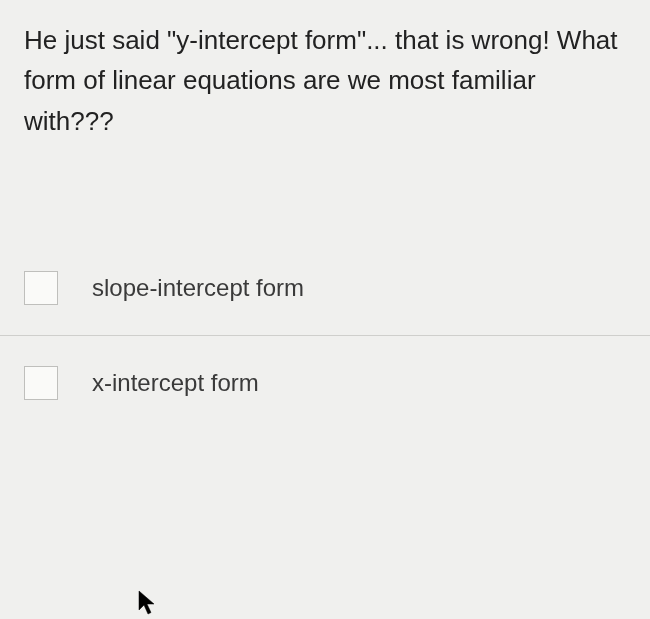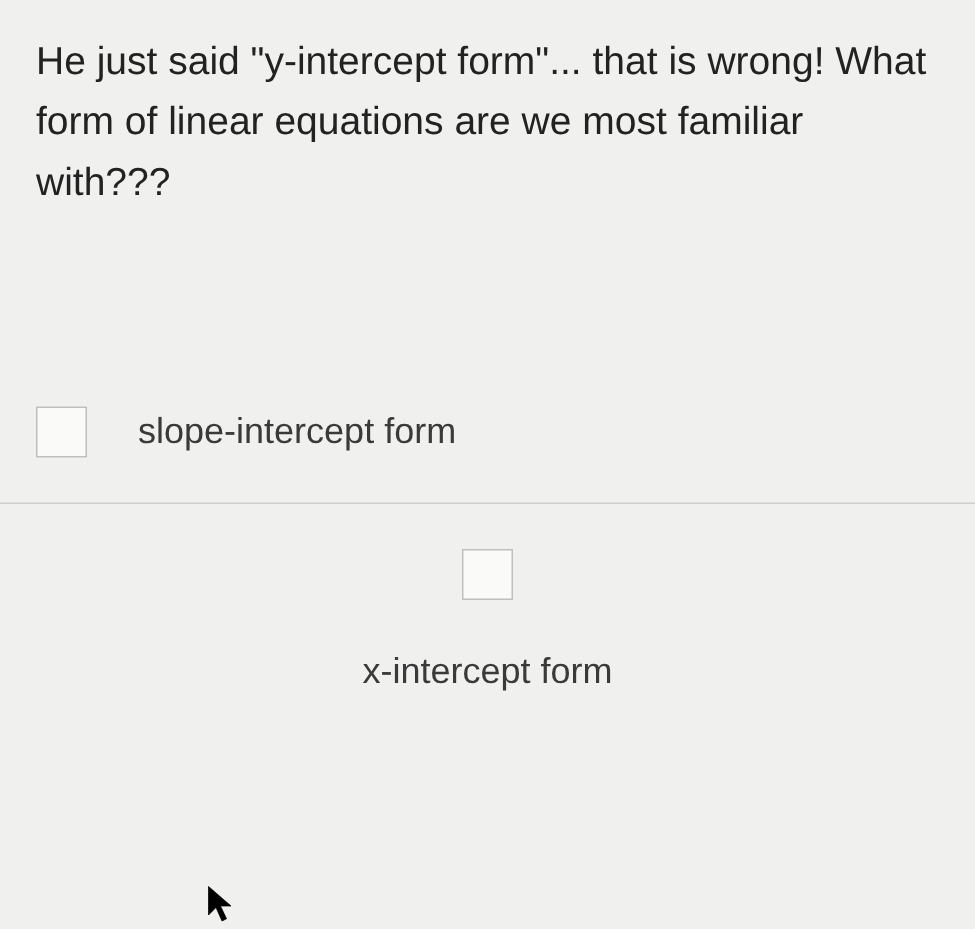--- a/index.html
+++ b/index.html
@@ -33,21 +33,20 @@
       align-items: center;
       padding: 30px 24px;
       border-bottom: 1px solid #cfcfcc;
       gap: 34px;
     }
     .option-row:first-child {
       border-top: none;
     }
     .option-row:last-child {
       border-bottom: none;
-      flex-direction: column;
     }
     .checkbox {
       width: 34px;
       height: 34px;
       border: 1.5px solid #bfbfbc;
       background: #fafaf8;
       flex-shrink: 0;
       cursor: pointer;
     }
     .option-label {

